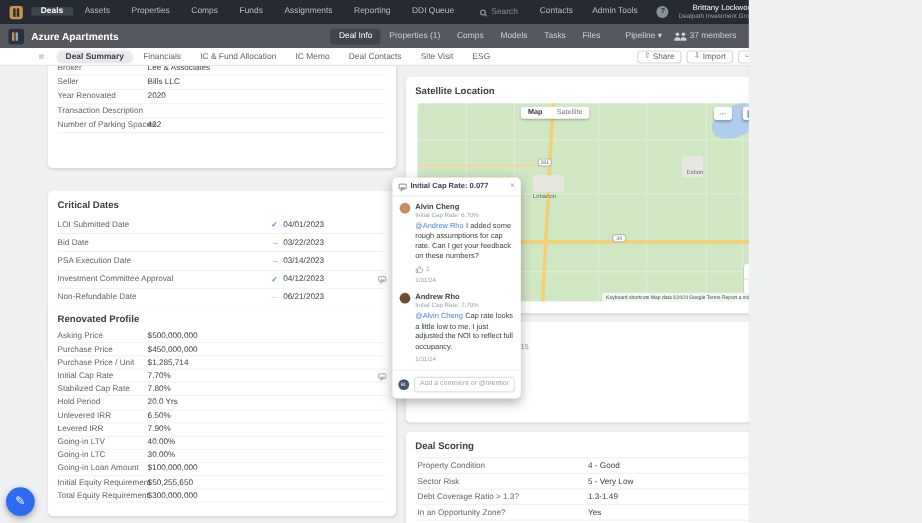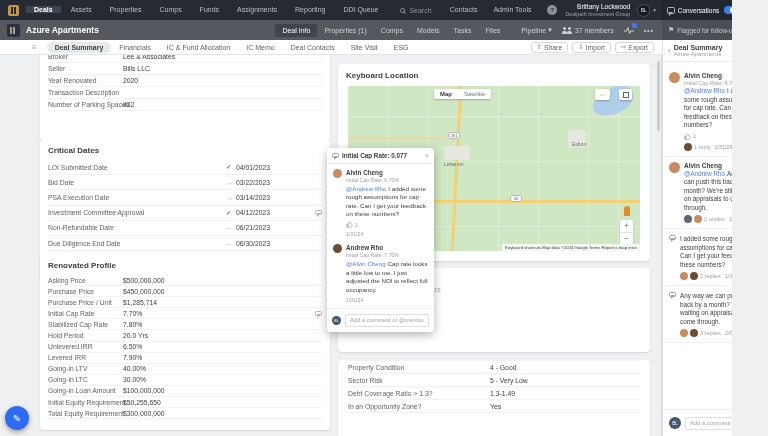--- a/index.html
+++ b/index.html
@@ -1,18 +1,18 @@
 <!DOCTYPE html>
 <html><head>
 <meta charset="utf-8">
 <style>
   *{margin:0;padding:0;box-sizing:border-box;}
   html,body{width:768px;height:436px;overflow:hidden;background:#eef0f1;
     font-family:"Liberation Sans",sans-serif;-webkit-font-smoothing:antialiased;}
-  #app{position:relative;width:732px;height:436px;overflow:hidden;background:#c4b5fd;}
+  #app{position:relative;width:624px;height:436px;overflow:hidden;background:#c4b5fd;}
 
   
   .topbar{position:absolute;left:0;top:0;width:662px;height:20px;background:#262b33;
     display:flex;align-items:center;color:#b9bfc7;font-size:7px;}
   .logo-wrap{width:26px;display:flex;justify-content:center;}
   .logo{width:11px;height:11px;background:#c49450;border-radius:2px;position:relative;}
   .logo::after{content:"";position:absolute;left:3px;top:2px;width:2px;height:7px;background:#262b33;box-shadow:3px 0 0 #262b33;}
   .tn-item{height:20px;line-height:20px;padding:0 8px;white-space:nowrap;cursor:default;}
   .tn-item.active{background:#3d4550;color:#fff;font-weight:bold;}
   .search{display:flex;align-items:center;gap:4px;margin-left:14px;color:#8a919b;}
@@ -81,21 +81,21 @@
     overflow:hidden;border-right:1px solid #d9dbdd;}
   .scrollthumb{position:absolute;right:1px;top:6px;width:3px;height:70px;border-radius:2px;background:#c9ccd0;}
   .card{position:absolute;background:#fff;border-radius:4px;box-shadow:0 1px 2px rgba(60,64,67,.14);}
   .card-title{font-size:8px;font-weight:bold;color:#3c4043;padding:7px 8px 5px;}
 
   #card-details{left:40px;top:-4px;width:290px;height:89px;border-top-left-radius:0;border-top-right-radius:0;overflow:hidden;}
   .frow{display:flex;align-items:center;height:12px;margin:0 8px;border-bottom:1px solid #f1f2f3;font-size:6.8px;}
   .frow .lbl{flex:none;width:75px;color:#5f6368;white-space:nowrap;}
   .frow .val{color:#3c4043;white-space:nowrap;}
 
-  #card-dates{left:40px;top:84px;width:290px;height:142px;}
+  #card-dates{left:40px;top:104px;width:290px;height:142px;}
   .drow{display:flex;align-items:center;height:15.2px;margin:0 8px;border-bottom:1px solid #f1f2f3;font-size:6.8px;}
   .drow:last-child{border-bottom:none;}
   .drow .lbl{flex:none;width:178px;color:#5f6368;white-space:nowrap;}
   .dstatus{flex:none;width:10px;font-size:6.5px;}
   .dstatus.check::before{content:"\2713";color:#4285f4;font-weight:bold;}
   .dstatus.arrow::before{content:"\2192";color:#9aa0a6;}
   .dstatus.dash::before{content:"\2014";color:#b8bcc0;font-size:5.5px;}
   .drow .val{color:#3c4043;white-space:nowrap;}
   .rowcomment{margin-left:auto;width:7px;height:5px;border:1px solid #b3b8bd;border-radius:1.5px;position:relative;}
   .rowcomment::after{content:"";position:absolute;left:1px;bottom:-3px;border:2px solid transparent;
@@ -489,21 +489,21 @@
 
         <div class="vrow">
           <span class="lbl">Total Equity Requirement</span>
           <span class="val">$300,000,000</span>
 
         </div>
       </div>
     </div>
 
     <div class="card" id="card-location">
-      <div class="card-title">Keyboard Location</div>
+      <div class="card-title">Satellite Location</div>
       <div class="map">
         <span class="gridv" style="left:40px"></span>
           <span class="gridv" style="left:80px"></span>
         <span class="gridv" style="left:150px"></span>
           <span class="gridv" style="left:190px"></span>
         <span class="gridv" style="left:240px"></span>
           <span class="gridv" style="left:270px"></span>
         <span class="gridh" style="top:30px"></span>
           <span class="gridh" style="top:75px"></span>
         <span class="gridh" style="top:140px"></span>
@@ -533,20 +533,21 @@
         </span>
         <span class="attrib">Keyboard shortcuts   Map data ©2024 Google   Terms   Report a map error</span>
       </div>
     </div>
 
     <div class="card" id="card-hidden">
       <span class="fragment">15</span>
     </div>
 
     <div class="card" id="card-scoring">
+      <div class="card-title">Deal Scoring</div>
       <div>
         <div class="srow">
           <span class="lbl">Property Condition</span>
           <span class="val">4 - Good</span>
         </div>
 
         <div class="srow">
           <span class="lbl">Sector Risk</span>
           <span class="val">5 - Very Low</span>
         </div>

